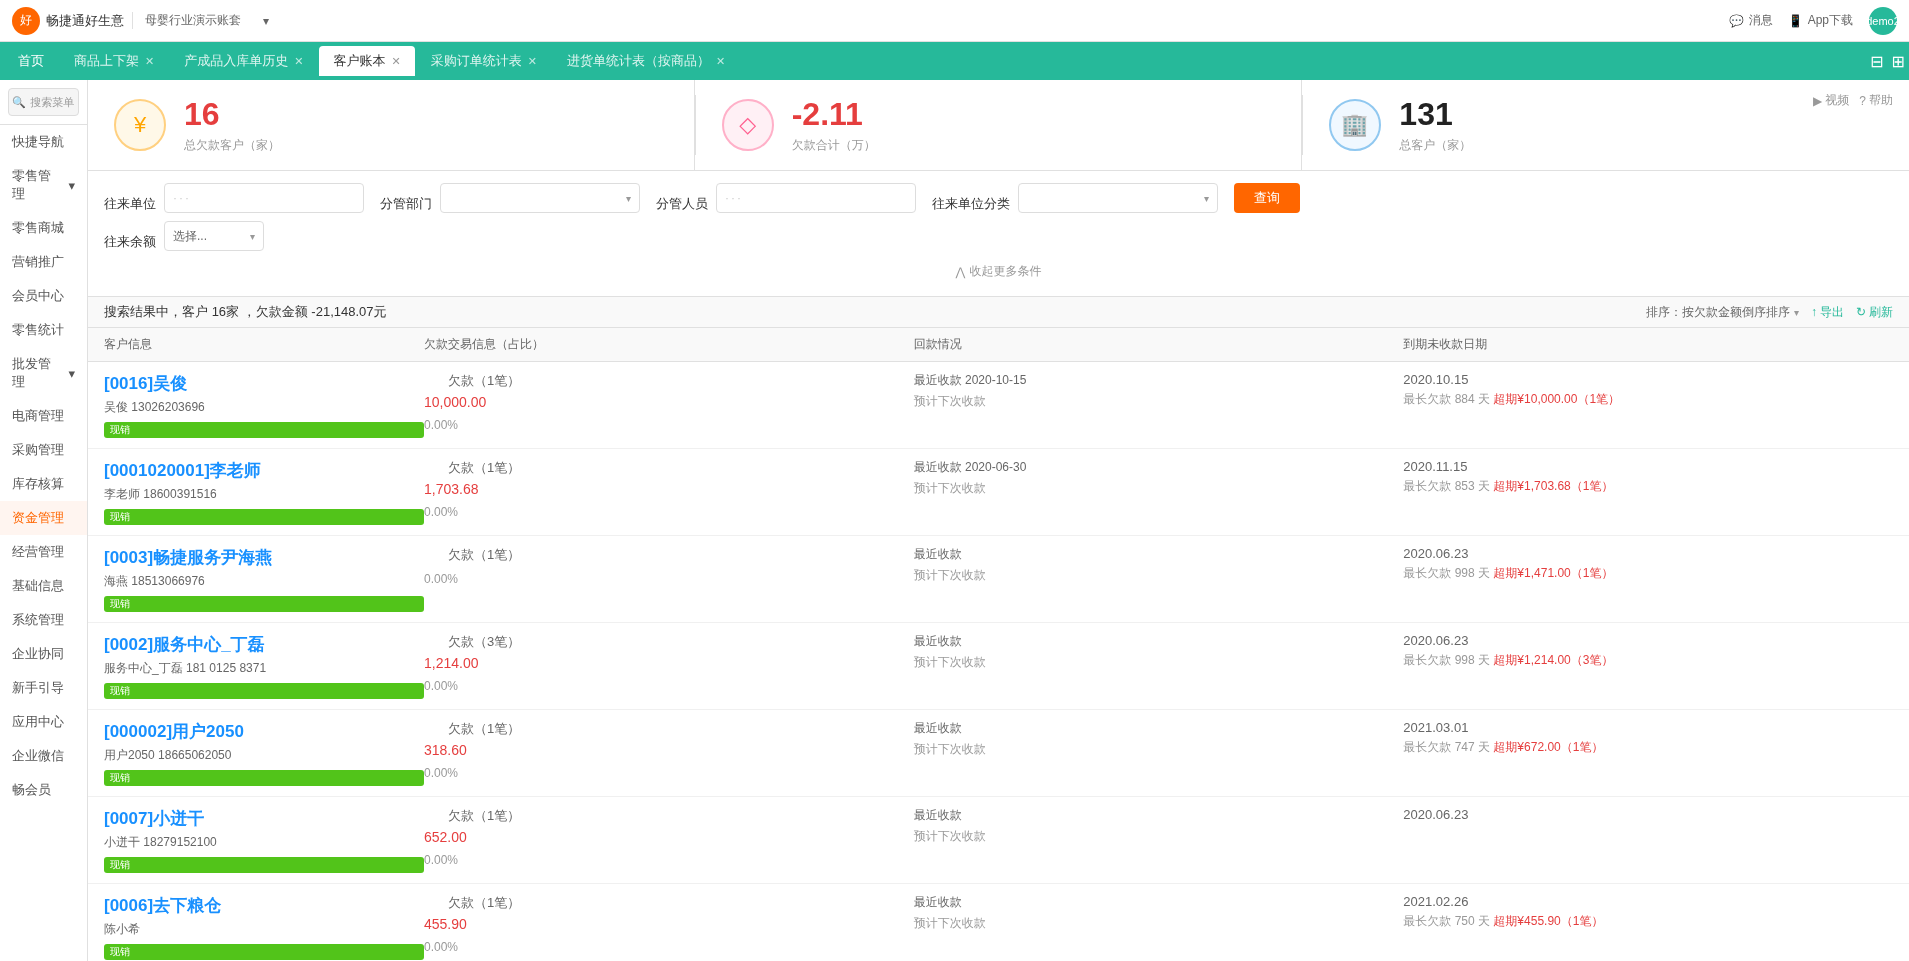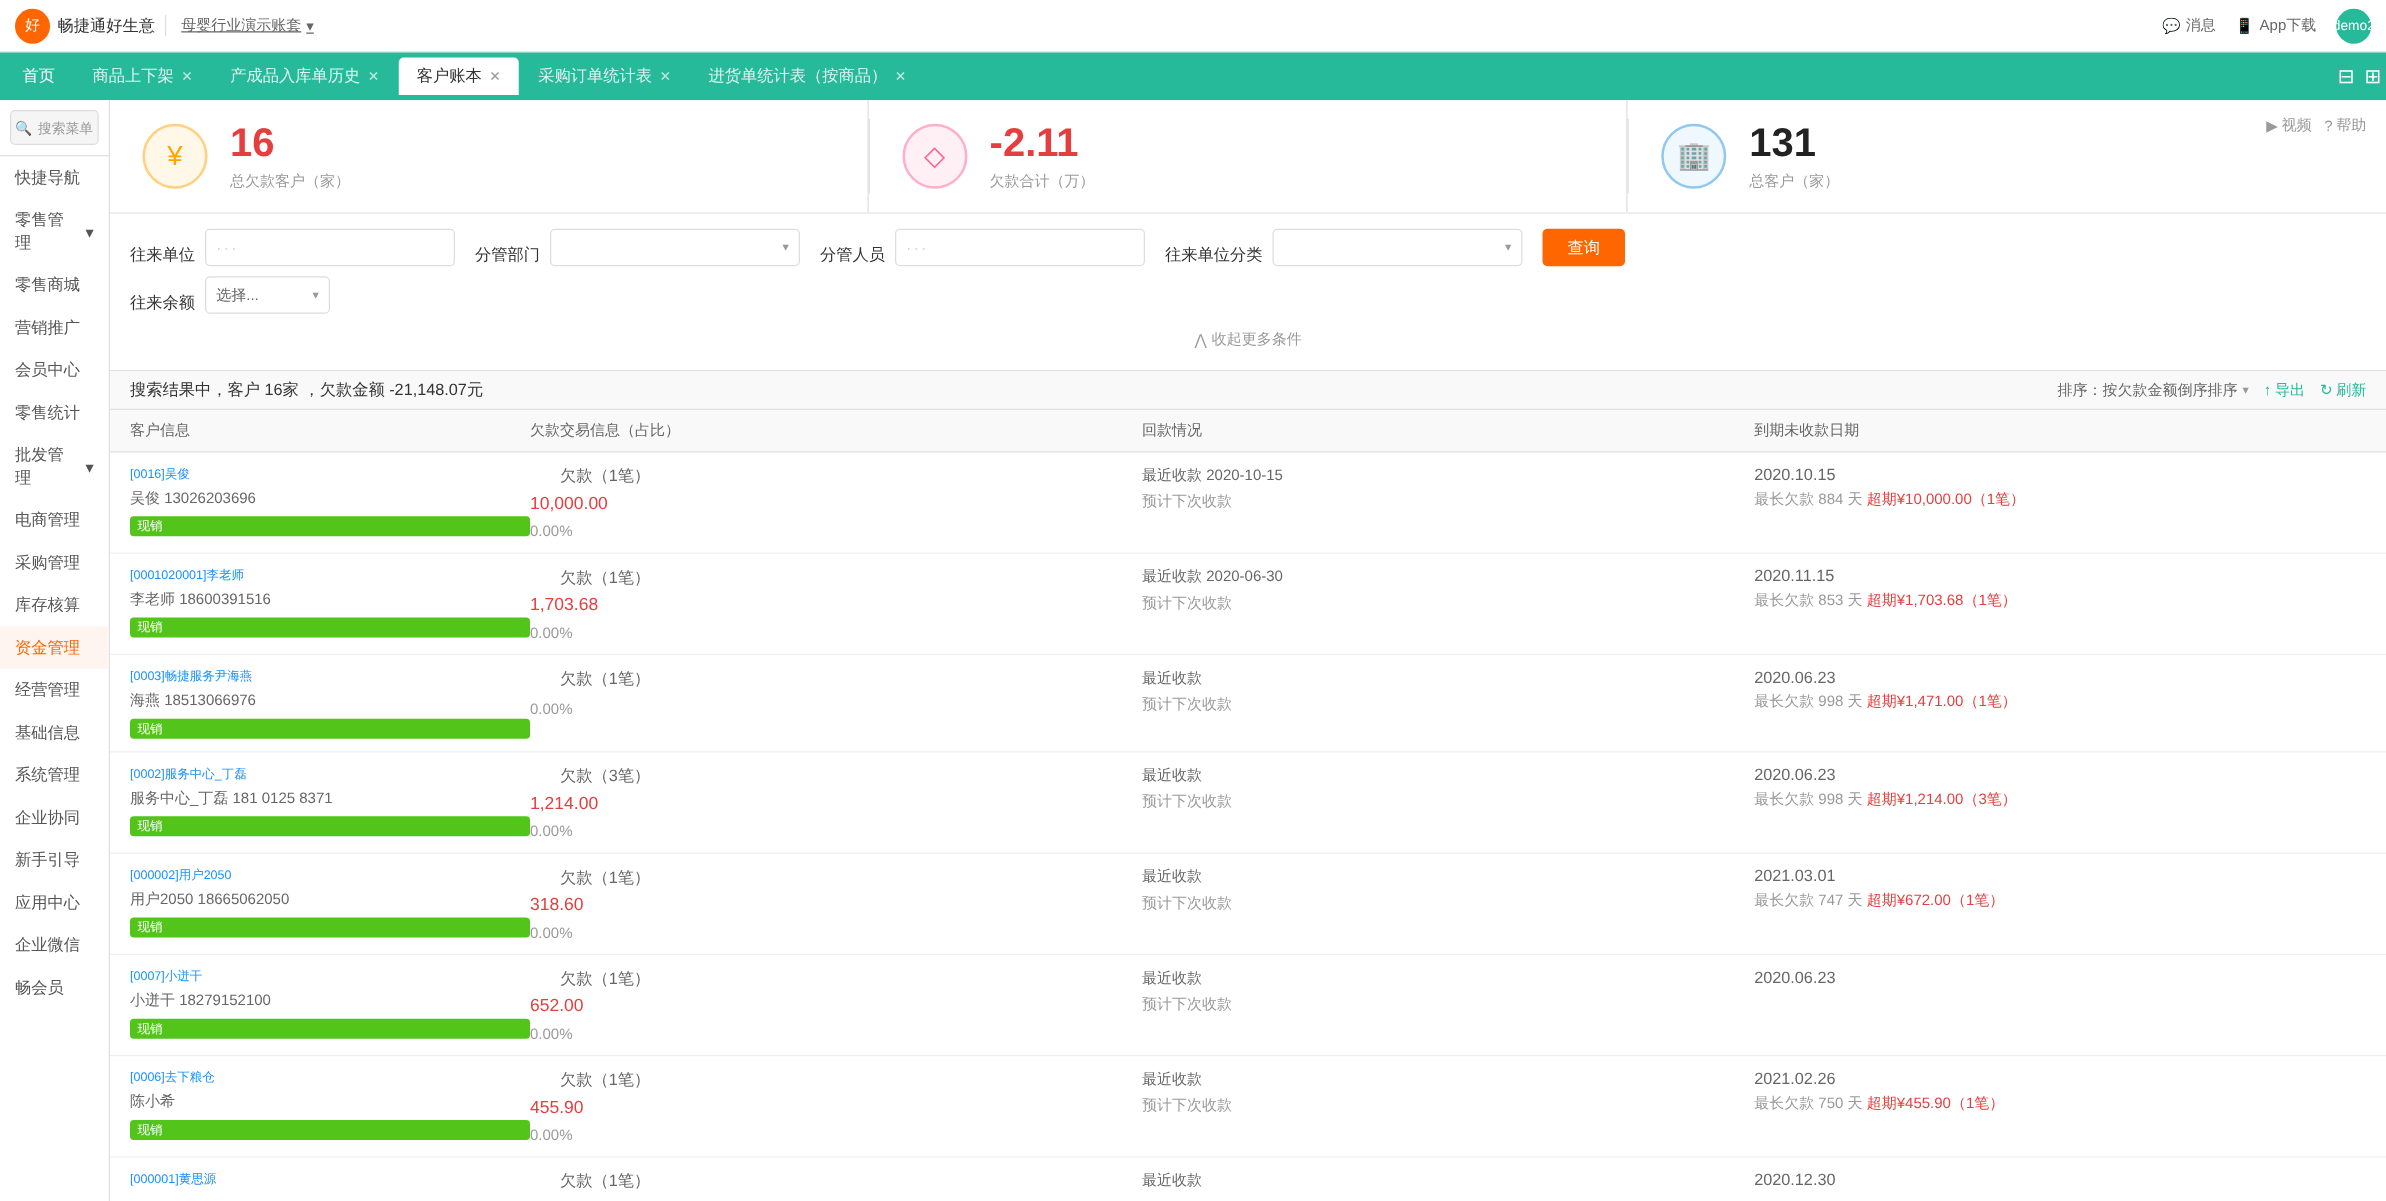--- a/index.html
+++ b/index.html
@@ -4,21 +4,21 @@
   <style>
     * { margin: 0; padding: 0; box-sizing: border-box; }
     body { font-family: 'Microsoft YaHei', Arial, sans-serif; font-size: 13px; background: #f5f5f5; color: #333; width: 1909px; min-height: 961px; overflow-x: hidden; }
 
     
     .top-bar { display: flex; align-items: center; background: #fff; height: 42px; border-bottom: 1px solid #e0e0e0; padding: 0 12px; justify-content: space-between; }
     .top-bar-left { display: flex; align-items: center; gap: 8px; }
     .logo-area { display: flex; align-items: center; gap: 6px; }
     .logo-icon { width: 28px; height: 28px; background: #f60; border-radius: 50%; display: flex; align-items: center; justify-content: center; color: #fff; font-size: 12px; }
     .logo-text { font-size: 13px; color: #333; }
-    .company-selector { display: flex; align-items: center; gap: 4px; color: #666; font-size: 12px; border-left: 1px solid #e0e0e0; padding-left: 12px; cursor: pointer; text-decoration: underline; }
+    .company-selector { display: flex; align-items: center; gap: 22px; color: #666; font-size: 12px; border-left: 1px solid #e0e0e0; padding-left: 12px; cursor: pointer; }
     .top-bar-right { display: flex; align-items: center; gap: 16px; }
     .top-btn { display: flex; align-items: center; gap: 4px; color: #666; cursor: pointer; font-size: 12px; }
     .avatar { width: 28px; height: 28px; background: #26b99a; border-radius: 50%; display: flex; align-items: center; justify-content: center; color: #fff; font-size: 11px; }
 
     
     .tabs-bar { display: flex; align-items: center; background: #26b99a; height: 38px; padding: 16px 4px; }
     .tab-item { display: flex; align-items: center; height: 30px; padding: 0 14px; border-radius: 4px 4px 0 0; font-size: 13px; color: rgba(255,255,255,0.85); cursor: pointer; gap: 6px; margin-right: 2px; }
     .tab-item.active { background: #fff; color: #333; border-radius: 4px 4px 0 0; }
     .tab-close { font-size: 11px; color: rgba(255,255,255,0.7); }
     .tab-item.active .tab-close { color: #999; }
@@ -77,21 +77,21 @@
     .sort-select { display: flex; align-items: center; gap: 4px; cursor: pointer; }
     .action-link { display: flex; align-items: center; gap: 3px; cursor: pointer; }
     .action-link.export { color: #26b99a; }
     .action-link.refresh { color: #26b99a; }
 
     
     .table-area { flex: 1; overflow-y: auto; background: #fff; }
     .table-header { display: grid; grid-template-columns: 320px 1fr 1fr 1fr; background: #f9f9f9; border-bottom: 1px solid #e0e0e0; padding: 8px 16px; font-size: 12px; color: #666; font-weight: 500; }
     .table-row { display: grid; grid-template-columns: 320px 1fr 1fr 1fr; border-bottom: 1px solid #f0f0f0; padding: 10px 16px; align-items: start; }
     .customer-info { display: flex; flex-direction: column; gap: 4px; }
-    .customer-name { color: #1890ff; cursor: pointer; font-size: 10px; font-weight: 400; }
+    .customer-name { color: #1890ff; cursor: pointer; font-size: 17px; font-weight: 700; }
     .customer-meta { font-size: 12px; color: #666; }
     .customer-tag { display: inline-block; background: #52c41a; color: #fff; font-size: 10px; padding: 1px 6px; border-radius: 3px; margin-top: 2px; }
     .debt-info { display: flex; flex-direction: column; gap: 4px; }
     .debt-count { font-size: 13px; color: #666; margin-left: 24px; }
     .debt-amount { font-size: 14px; color: #e53e3e; font-weight: 500; }
     .debt-percent { font-size: 12px; color: #999; margin-top: 4px; }
     .collection-info { display: flex; flex-direction: column; gap: 4px; }
     .collection-date { font-size: 12px; color: #666; }
     .collection-next { font-size: 12px; color: #999; }
     .due-info { display: flex; flex-direction: column; gap: 4px; }

